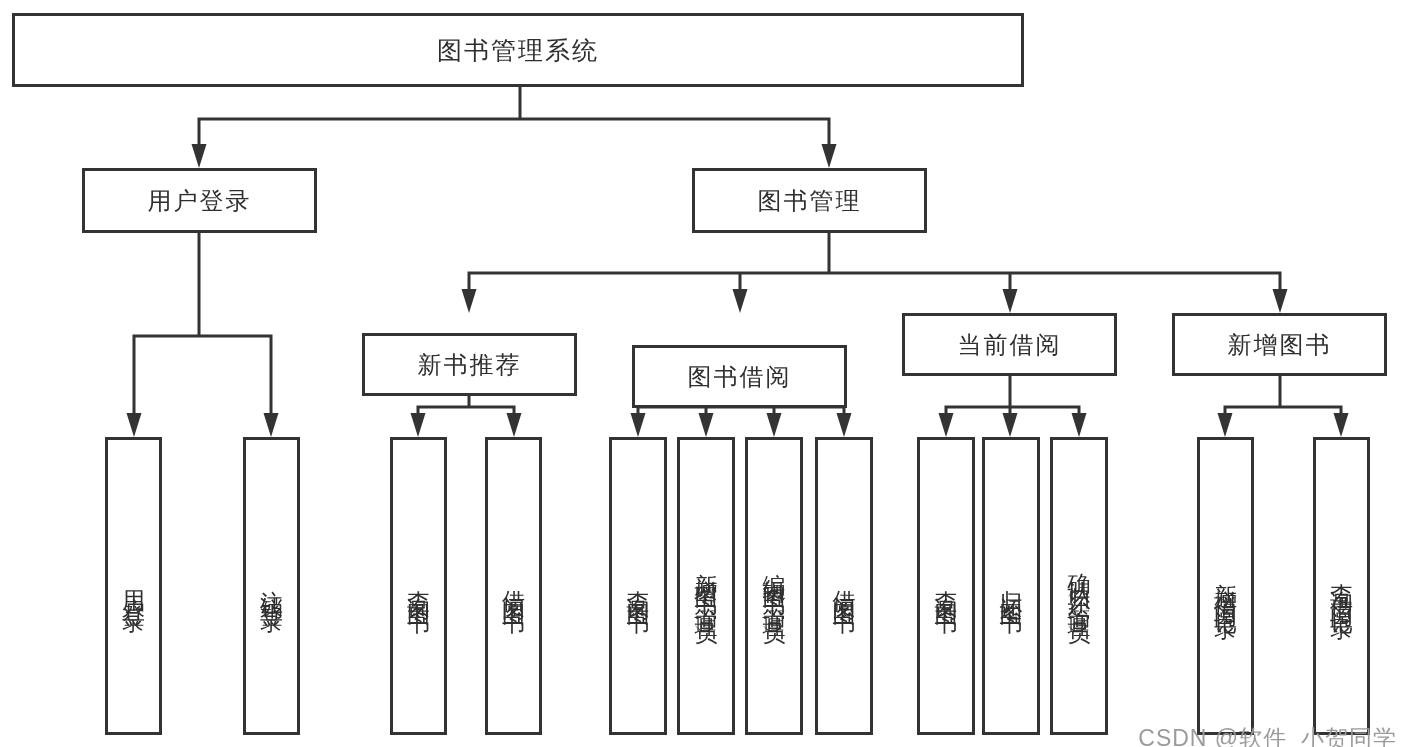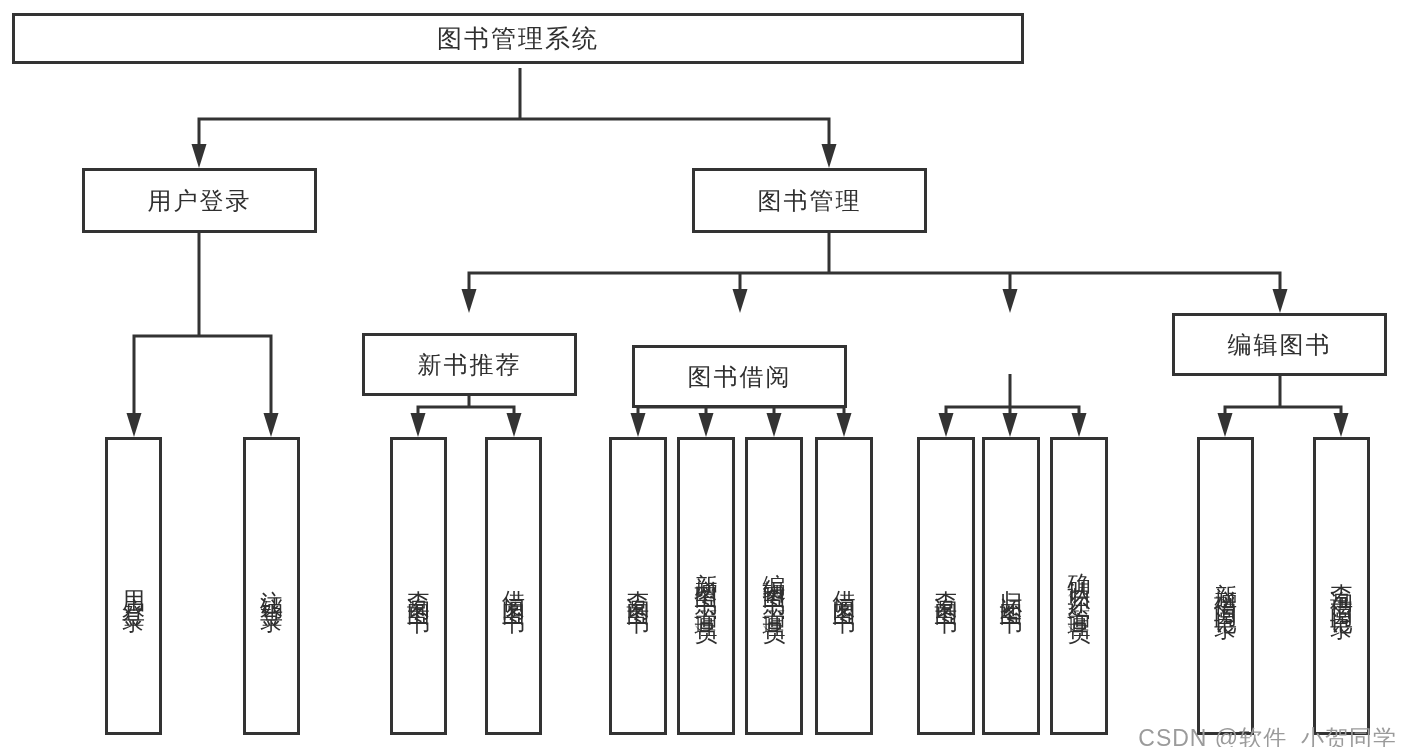--- a/index.html
+++ b/index.html
@@ -66,28 +66,29 @@
              M706 407 V424
              M774 407 V424
              M1010 374 V407
              M946 424 V407 H1079 V424
              M1010 407 V424
              M1280 374 V407
              M1225 424 V407 H1341 V424"></path>
     <path fill="#333333" stroke="none" d="M191.5 144 L206.5 144 L199 168 Z M821.5 144 L836.5 144 L829 168 Z M126.5 413 L141.5 413 L134 437 Z M263.5 413 L278.5 413 L271 437 Z M461.5 289 L476.5 289 L469 313 Z M732.5 289 L747.5 289 L740 313 Z M1002.5 289 L1017.5 289 L1010 313 Z M1272.5 289 L1287.5 289 L1280 313 Z M410.5 413 L425.5 413 L418 437 Z M506.5 413 L521.5 413 L514 437 Z M630.5 413 L645.5 413 L638 437 Z M698.5 413 L713.5 413 L706 437 Z M766.5 413 L781.5 413 L774 437 Z M836.5 413 L851.5 413 L844 437 Z M938.5 413 L953.5 413 L946 437 Z M1002.5 413 L1017.5 413 L1010 437 Z M1071.5 413 L1086.5 413 L1079 437 Z M1217.5 413 L1232.5 413 L1225 437 Z M1333.5 413 L1348.5 413 L1341 437 Z"></path>
   </svg>
 
-  <div class="box root-box" style="left:12px;top:13px;width:1012px;height:51px;">图书管理系统</div>
+  <div class="box root-box" style="left:12px;top:13px;width:1012px;height:74px;">图书管理系统</div>
 
   <div class="box" style="left:82px;top:168px;width:235px;height:65px;">用户登录</div>
   <div class="box" style="left:692px;top:168px;width:235px;height:65px;">图书管理</div>
 
   <div class="box" style="left:362px;top:313px;width:215px;height:63px;margin-top:20px;">新书推荐</div>
   <div class="box" style="left:632px;top:313px;width:215px;height:63px;margin-top:32px;">图书借阅</div>
-  <div class="box" style="left:1172px;top:313px;width:215px;height:63px;">编辑图书</div>
+  <div class="box" style="left:902px;top:313px;width:215px;height:63px;">当前借阅</div>
+  <div class="box" style="left:1172px;top:313px;width:215px;height:63px;">新增图书</div>
 
   <div class="box leaf" style="left:105px;top:437px;width:57px;height:298px;">用户登录</div>
   <div class="box leaf" style="left:243px;top:437px;width:57px;height:298px;">注销登录</div>
 
   <div class="box leaf" style="left:390px;top:437px;width:57px;height:298px;">查询图书</div>
   <div class="box leaf" style="left:485px;top:437px;width:57px;height:298px;">借阅图书</div>
 
   <div class="box leaf" style="left:609px;top:437px;width:58px;height:298px;">查询图书</div>
   <div class="box leaf" style="left:677px;top:437px;width:58px;height:298px;">新增图书（管理员）</div>
   <div class="box leaf" style="left:745px;top:437px;width:58px;height:298px;">编辑图书（管理员）</div>

